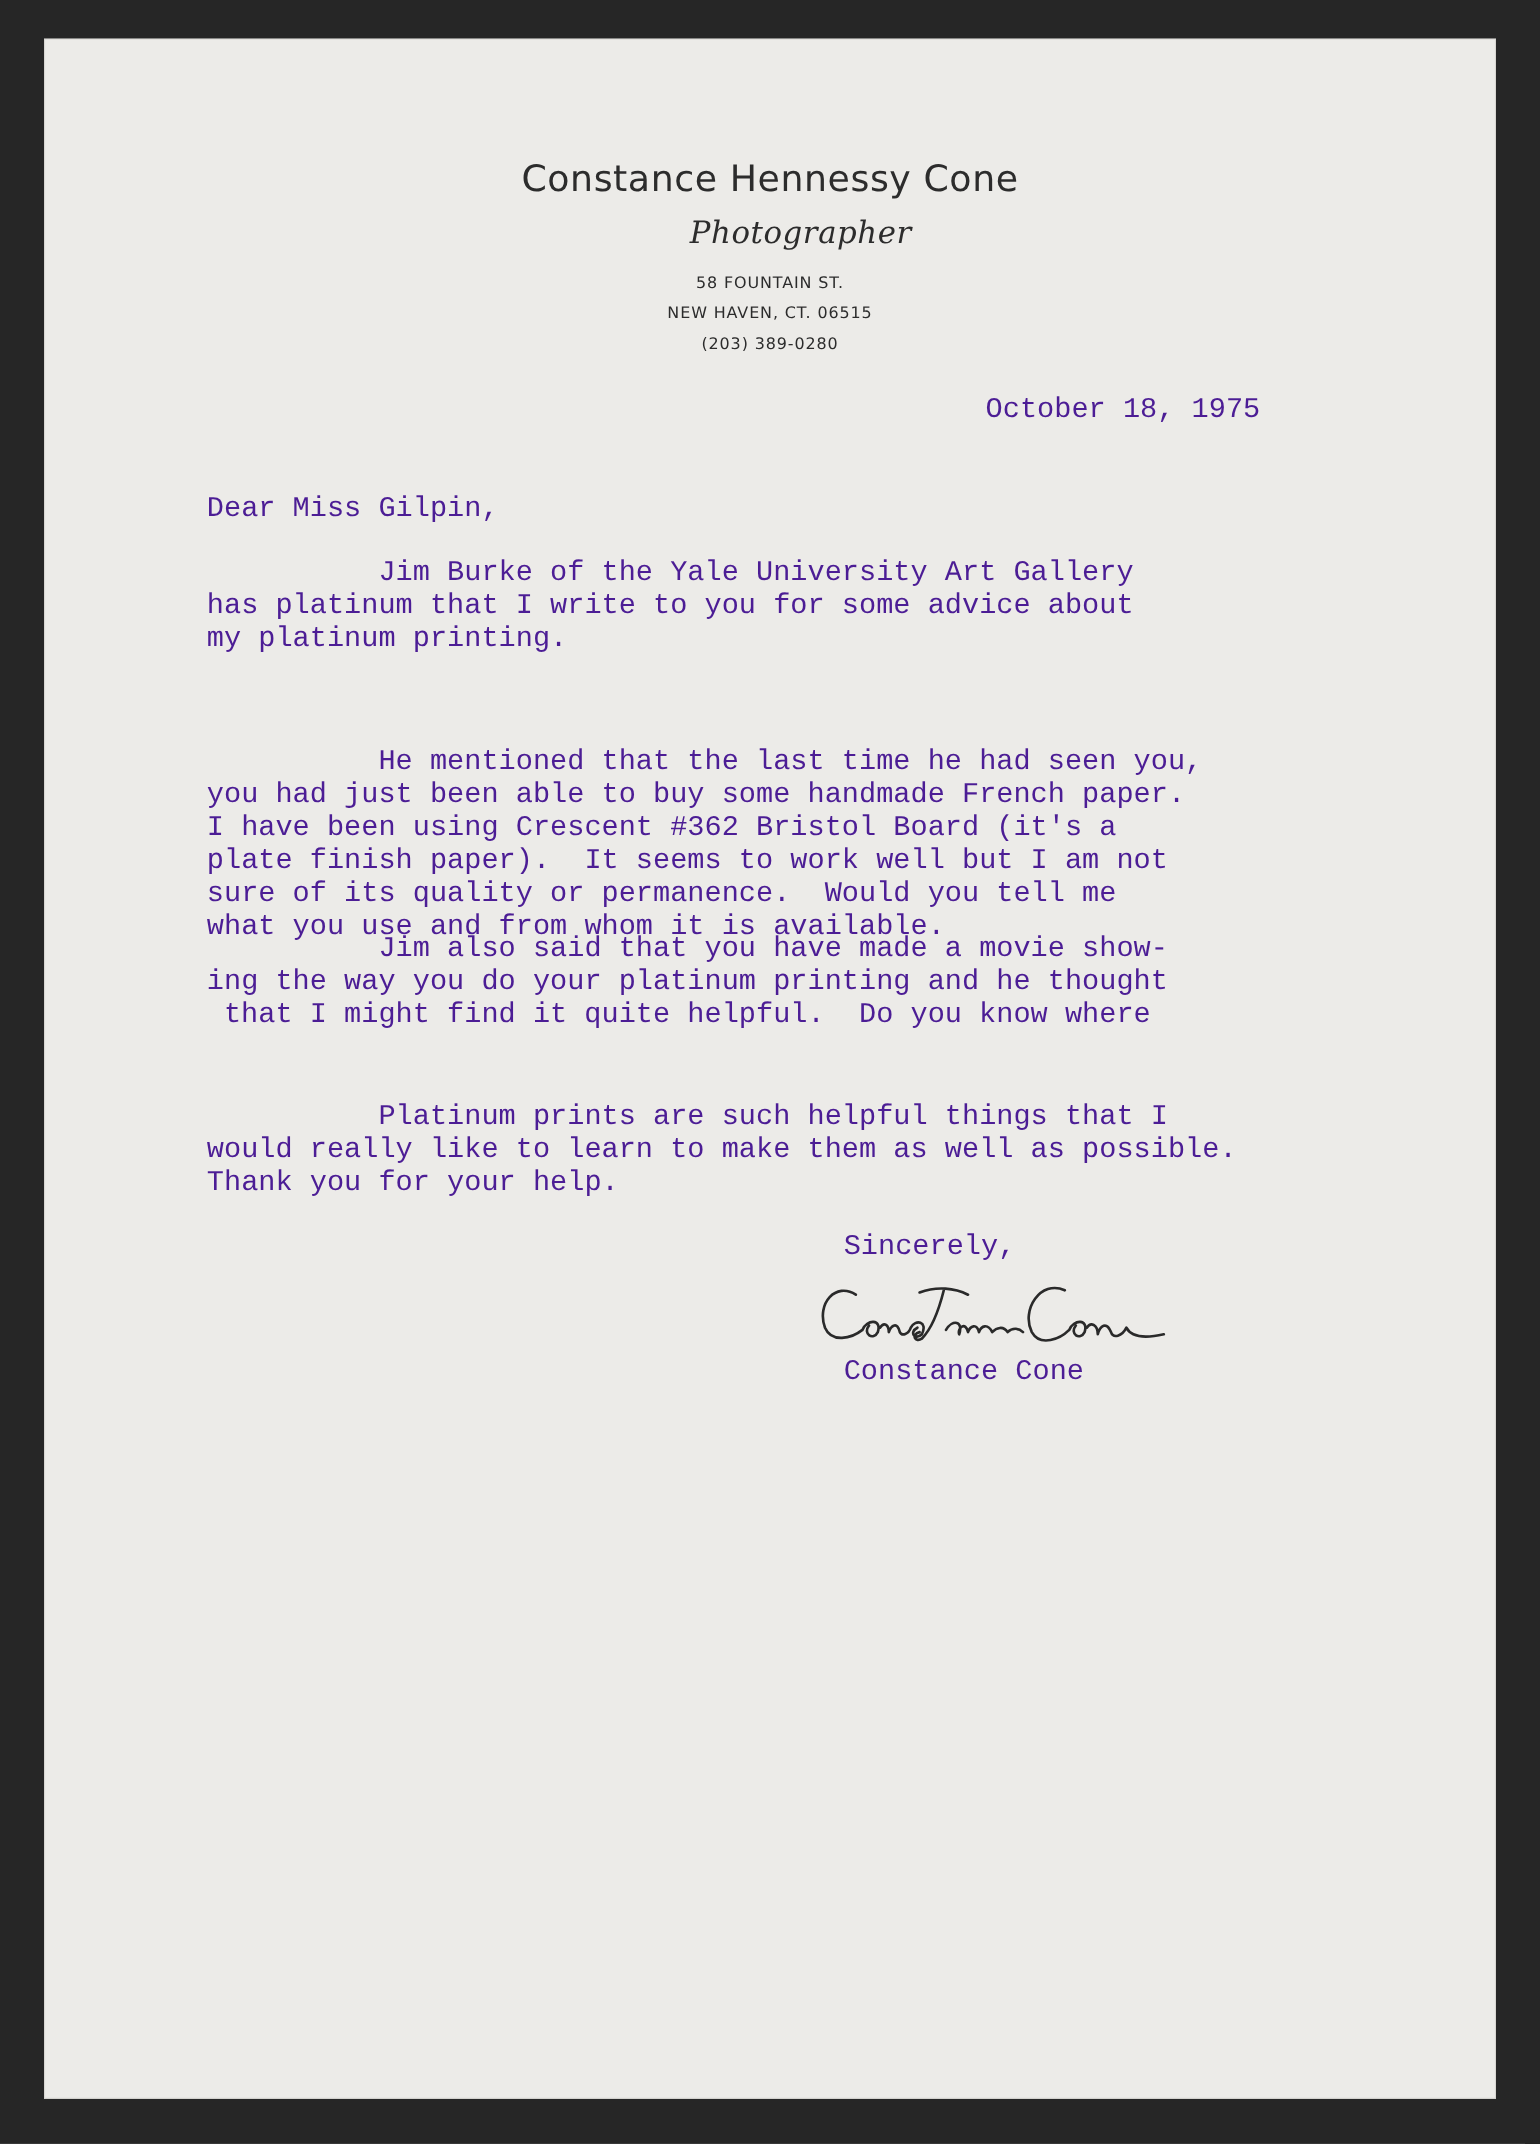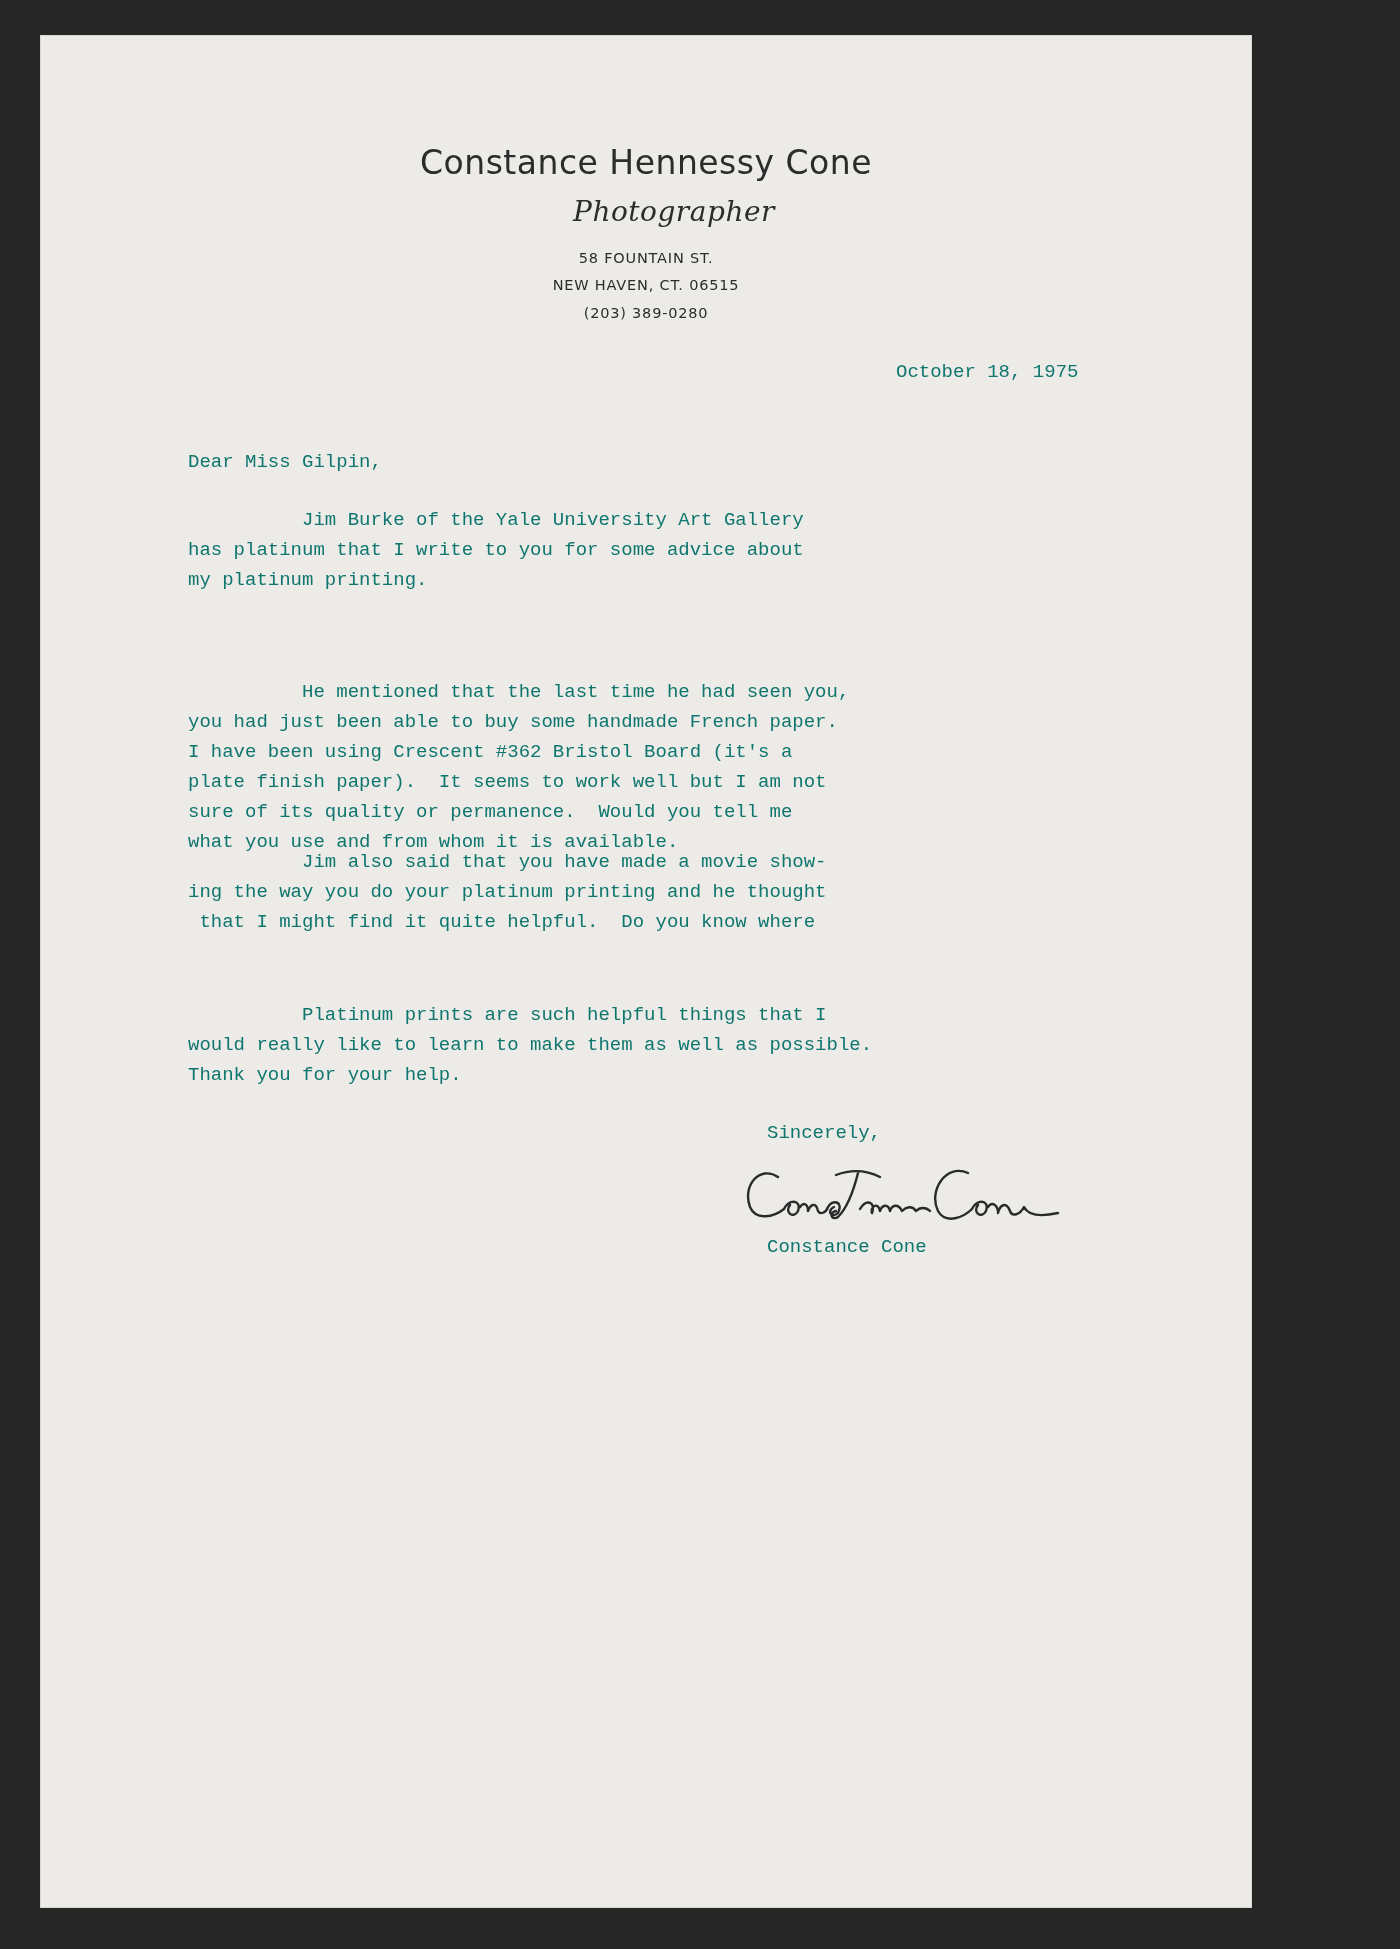--- a/index.html
+++ b/index.html
@@ -10,21 +10,21 @@
       width: 1400px;
       height: 1949px;
       background: #262626;
       position: relative;
       overflow: hidden;
     }
     .paper {
       position: absolute;
       left: 40px;
       top: 35px;
-      width: 1212px;
+      width: 1320px;
       height: 1873px;
       background: #ecebe8;
       box-shadow: 0 0 0 1px #d8d6d2 inset;
     }
     .letterhead {
       position: absolute;
       left: 0;
       top: 0;
       width: 100%;
       text-align: center;
@@ -61,22 +61,22 @@
       font-family: "DejaVu Sans", sans-serif;
       font-size: 14.5px;
       letter-spacing: 0.8px;
     }
     .lh-addr.l1 { top: 215px; }
     .lh-addr.l2 { top: 242px; }
     .lh-addr.l3 { top: 270px; }
 
     .type {
       font-family: "Liberation Mono", "DejaVu Sans Mono", monospace;
-      font-size: 19px;
-      color: #0f766e;
+      font-size: 26px;
+      color: #4c1d95;
       white-space: pre;
       position: absolute;
       line-height: 30px;
     }
     .date { left: 856px; top: 322px; }
     .salutation { left: 148px; top: 412px; }
     .para { left: 148px; }
     .p1 { top: 470px; }
     .p2 { top: 598px; margin-top: 44px; }
     .p3 { top: 812px; text-align: center; }

